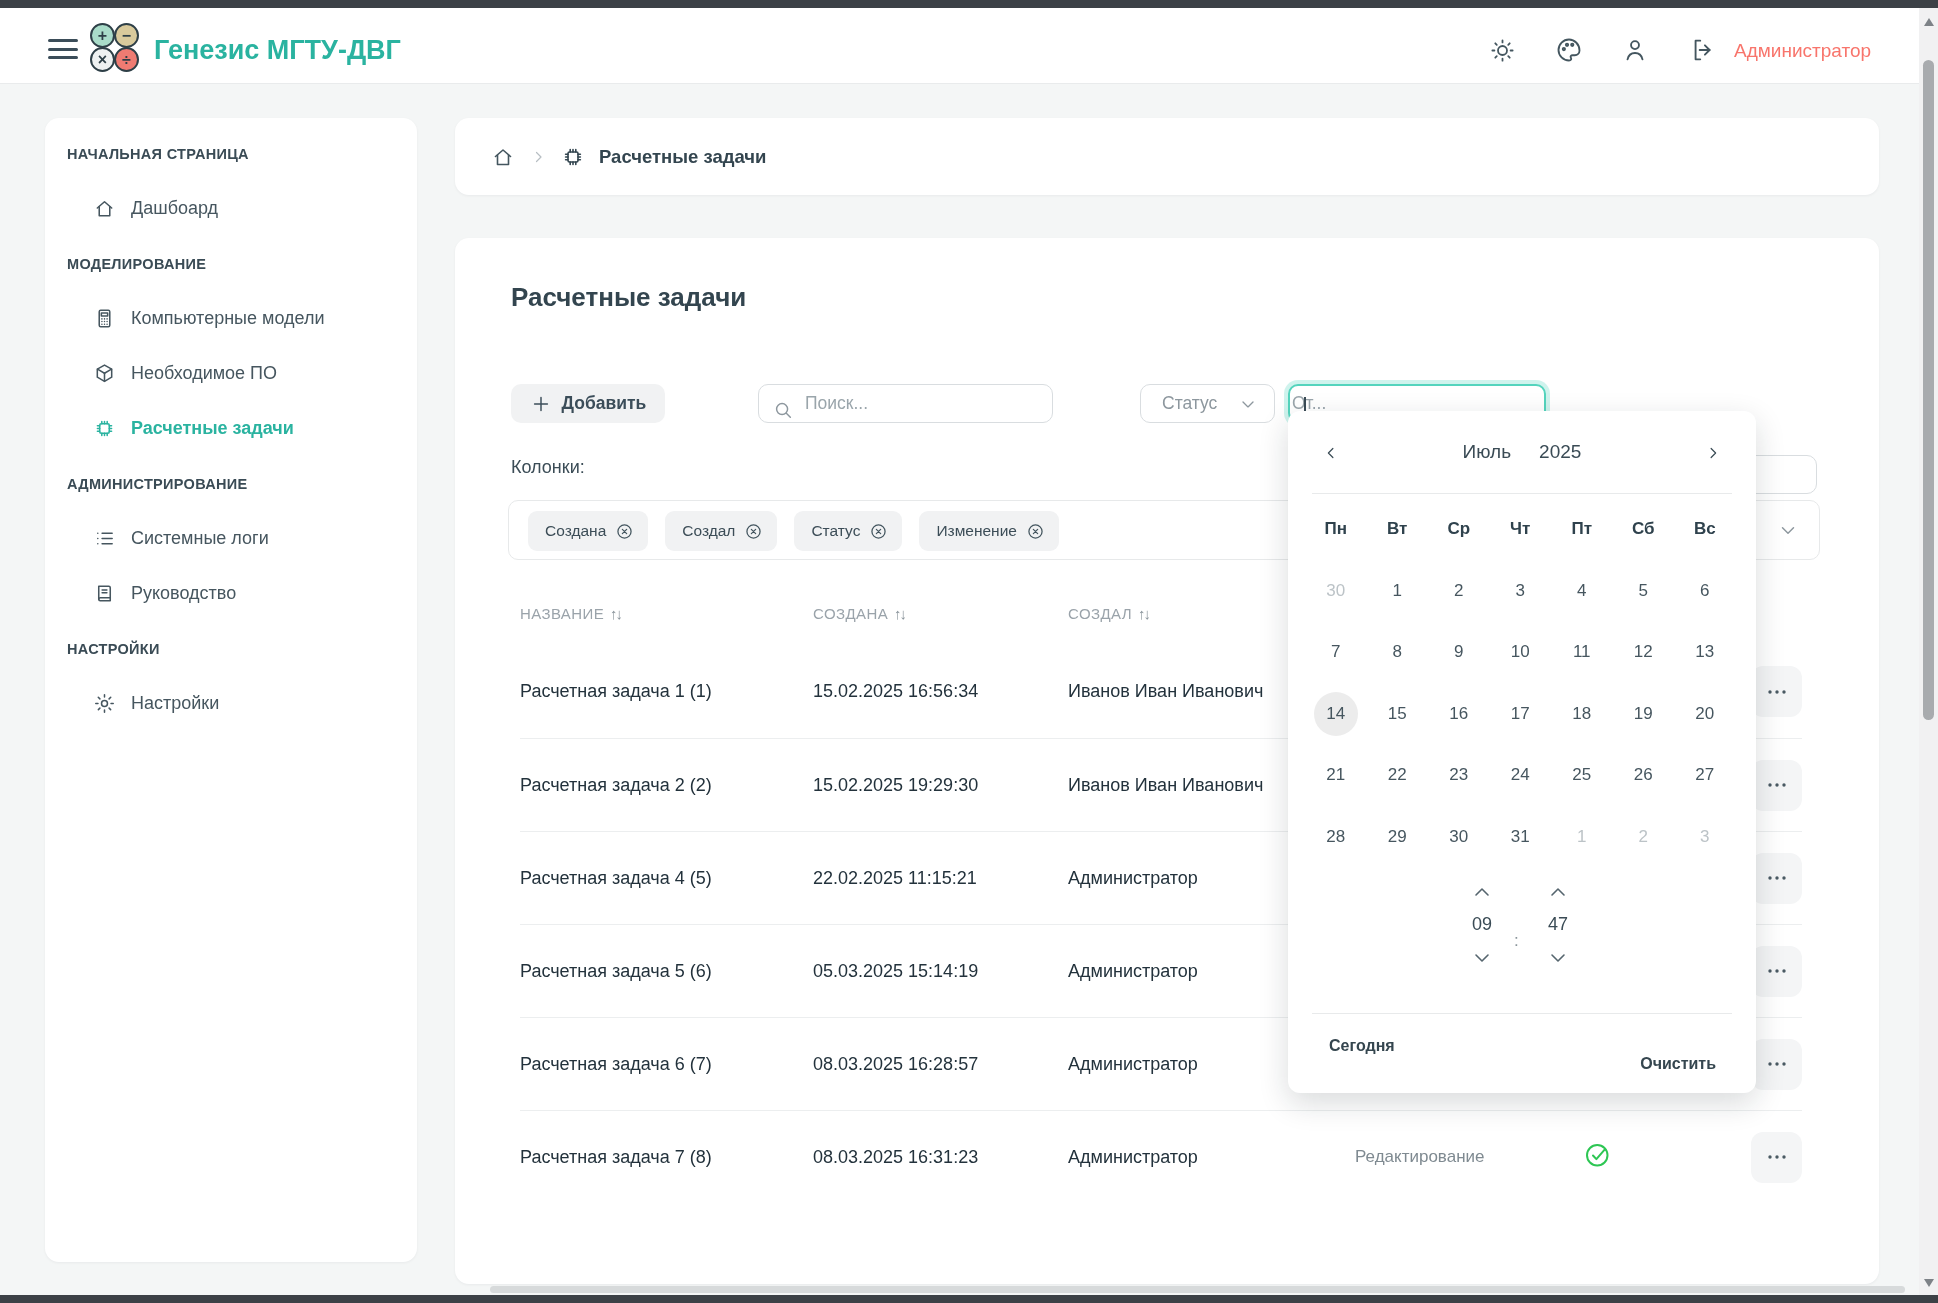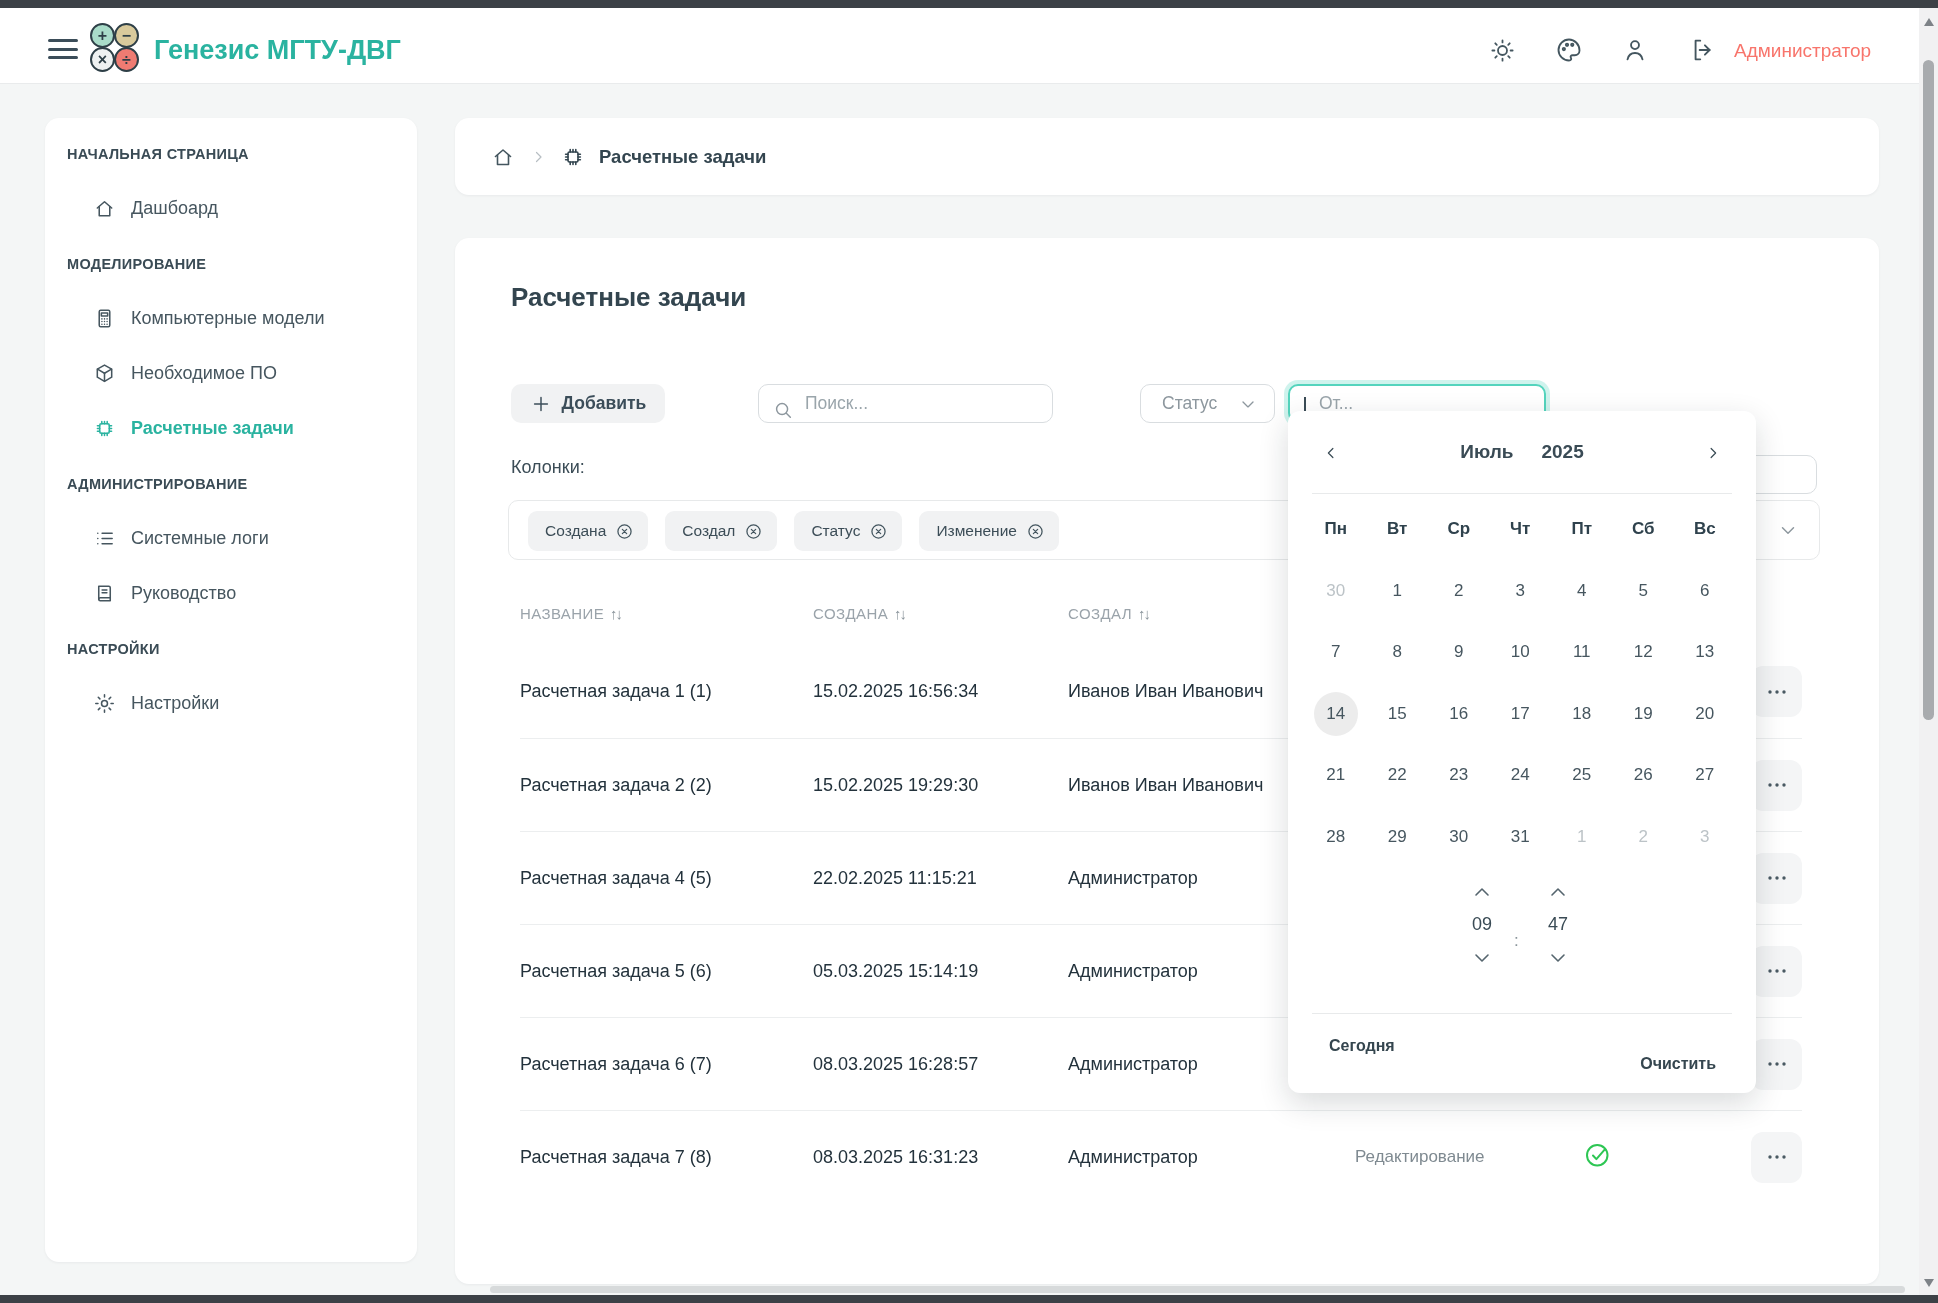--- a/index.html
+++ b/index.html
@@ -50,21 +50,21 @@
   #pagetitle{position:absolute;left:56px;top:44px;font-size:26px;font-weight:700;color:#33454f;}
   .tb{position:absolute;top:114px;height:39px;border-radius:10px;display:flex;align-items:center;margin-top:32px;}
   #addbtn{left:56px;width:154px;background:#f1f2f3;border:none;justify-content:center;gap:10px;
     font-size:17.5px;font-weight:700;color:#3b4d59;cursor:pointer;font-family:inherit;}
   .inp{border:1px solid #d9dde0;background:#fff;color:#8d979e;font-size:17.5px;}
   #search{left:303px;width:295px;padding-left:44px;}
   #search input{border:none;outline:none;width:100%;font-size:17.5px;color:#33454f;background:transparent;font-family:inherit;}
   #search input::placeholder{color:#9aa5ab;}
   #search svg{position:absolute;left:13px;top:14px;color:#8d979e;}
   #statussel{left:685px;width:135px;padding:0 16px 0 21px;justify-content:space-between;cursor:pointer;}
-  .date-inp{padding-left:15px;position:relative;justify-content:center;}
+  .date-inp{position:relative;}
   .date-inp input{border:none;outline:none;width:90%;font-size:17.5px;background:transparent;font-family:inherit;color:#33454f;}
   .date-inp input::placeholder{color:#9aa5ab;}
   #fromdate{left:833px;width:258px;border:2px solid #54d4bd;box-shadow:0 0 0 4px rgba(84,212,189,.28);}
   #fromdate .caret{position:absolute;left:14px;top:11px;width:1.5px;height:28px;background:#3a4b55;}
   #todate{left:1105px;width:257px;}
 
   #colslabel{position:absolute;left:56px;top:219px;font-size:18px;color:#3c4d57;}
   #colbox{position:absolute;left:53px;top:262px;width:1312px;height:60px;border:1px solid #e7e9ea;border-radius:10px;}
   #chips{position:absolute;left:19px;top:10px;display:flex;gap:17px;}
   .chip{height:40px;display:flex;align-items:center;gap:9px;padding:0 14px 0 17px;background:#f1f2f3;
@@ -87,21 +87,21 @@
   .dots{width:51px;height:51px;border:none;border-radius:12px;background:#f4f5f6;color:#4a5a63;
     display:flex;align-items:center;justify-content:center;cursor:pointer;}
 
   
   #calendar{position:absolute;left:1288px;top:411px;width:468px;height:682px;background:#fff;
     border-radius:12px;box-shadow:0 10px 30px rgba(20,30,40,.16);z-index:40;}
   .cal-nav{position:absolute;top:27px;width:30px;height:30px;display:flex;align-items:center;justify-content:center;
     color:#3a4b55;cursor:pointer;background:none;border:none;}
   #cal-prev{left:28px;} #cal-next{right:28px;}
   #cal-title{position:absolute;left:0;right:0;top:30px;display:flex;justify-content:center;gap:28px;
-    font-size:19px;font-weight:700;color:#3a4b55;}
+    font-size:19px;font-weight:400;color:#3a4b55;}
   .cal-div{position:absolute;left:24px;right:24px;height:1px;background:#e8eaeb;}
   #cdiv1{top:82px;} #cdiv2{top:602px;}
   #cal-grid{position:absolute;left:17px;top:96px;width:431px;display:grid;grid-template-columns:repeat(7,61.5px);}
   .wd{height:44px;display:flex;align-items:center;justify-content:center;font-size:17px;font-weight:700;color:#2f424d;}
   .dcell{height:61.5px;display:flex;align-items:flex-end;justify-content:center;}
   .day{width:44px;height:44px;border-radius:50%;display:flex;align-items:center;justify-content:center;
     font-size:17px;color:#46565f;cursor:pointer;}
   .day.m{color:#bcc3c7;}
   .day.sel{background:#ececec;}
   #spinner{position:absolute;left:150px;top:468px;width:170px;}

